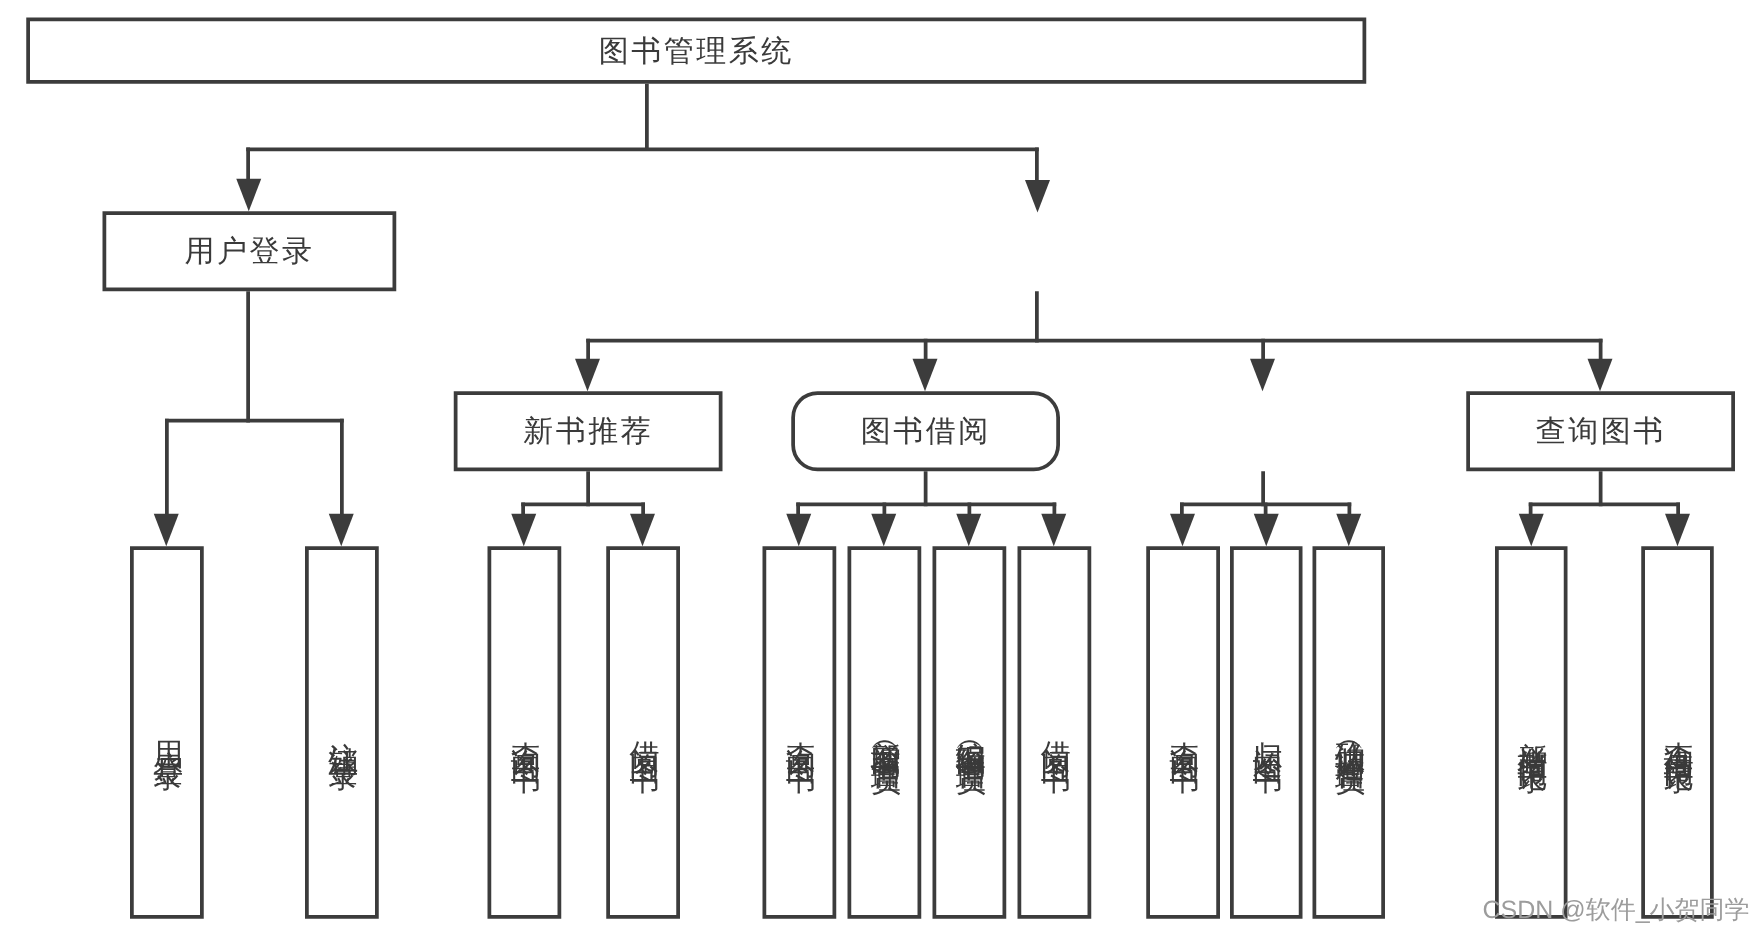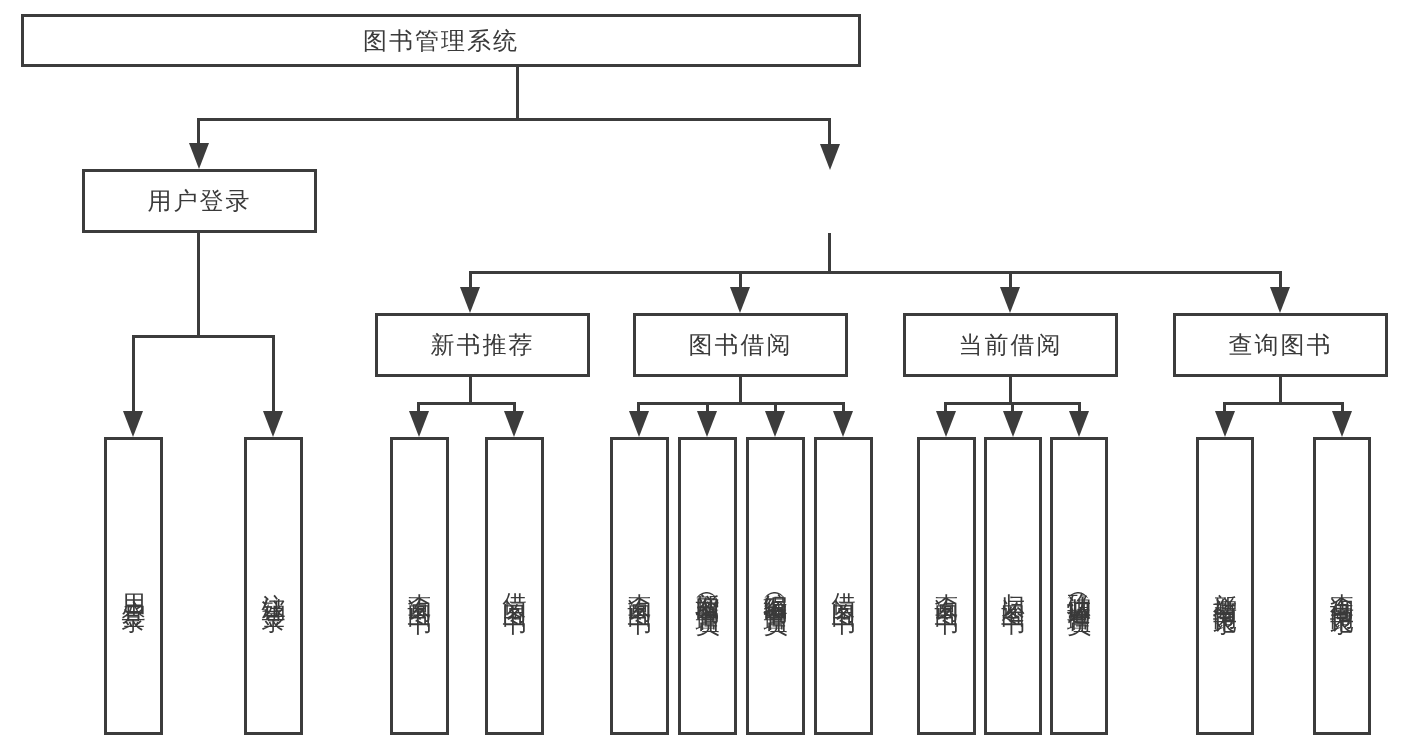--- a/index.html
+++ b/index.html
@@ -60,36 +60,33 @@
     color:var(--wm);
     white-space:nowrap;
     z-index:5;
   }
 </style>
 </head>
 <body>
 
 <div id="stage">
 
-  <div class="node" style="left:21px;top:14px;width:840px;height:53px;text-align:right;">
+  <div class="node" style="left:21px;top:14px;width:1072px;height:53px;text-align:right;">
     <span class="lbl">图书管理系统</span>
   </div>
 
   <div class="node" style="left:82px;top:169px;width:235px;height:64px;">
     <span class="lbl">用户登录</span>
   </div>
 
-  <div class="node" style="left:363px;top:313px;width:215px;height:64px;margin-left:12px;">
+  <div class="node" style="left:363px;top:313px;width:215px;height:64px;">
     <span class="lbl">新书推荐</span>
   </div>
-  <div class="node" style="left:633px;top:313px;width:215px;height:64px;">
+  <div class="node" style="left:633px;top:313px;width:215px;height:64px;border-radius:21px;">
     <span class="lbl">图书借阅</span>
-  </div>
-  <div class="node" style="left:903px;top:313px;width:215px;height:64px;">
-    <span class="lbl">当前借阅</span>
   </div>
   <div class="node" style="left:1173px;top:313px;width:215px;height:64px;">
     <span class="lbl">查询图书</span>
   </div>
 
   <div class="leaf" style="left:104px;top:437px;width:59px;height:298px;">
     <span class="vlbl">用户登录</span>
   </div>
   <div class="leaf" style="left:244px;top:437px;width:59px;height:298px;">
     <span class="vlbl">注销登录</span>
@@ -184,14 +181,15 @@
   <div class="vline" style="left:1078px;top:402px;height:13px;"></div>
   <div class="arrow" style="left:1069px;top:411px;"></div>
 
   <div class="vline" style="left:1279px;top:377px;height:28px;"></div>
   <div class="hline" style="left:1223px;top:402px;width:121px;"></div>
   <div class="vline" style="left:1223px;top:402px;height:13px;"></div>
   <div class="arrow" style="left:1215px;top:411px;"></div>
   <div class="vline" style="left:1341px;top:402px;height:13px;"></div>
   <div class="arrow" style="left:1332px;top:411px;"></div>
 
+  <div class="watermark" style="left:1186px;top:714px;">CSDN @软件_小贺同学</div>
 
 </div>
 
 </body></html>

